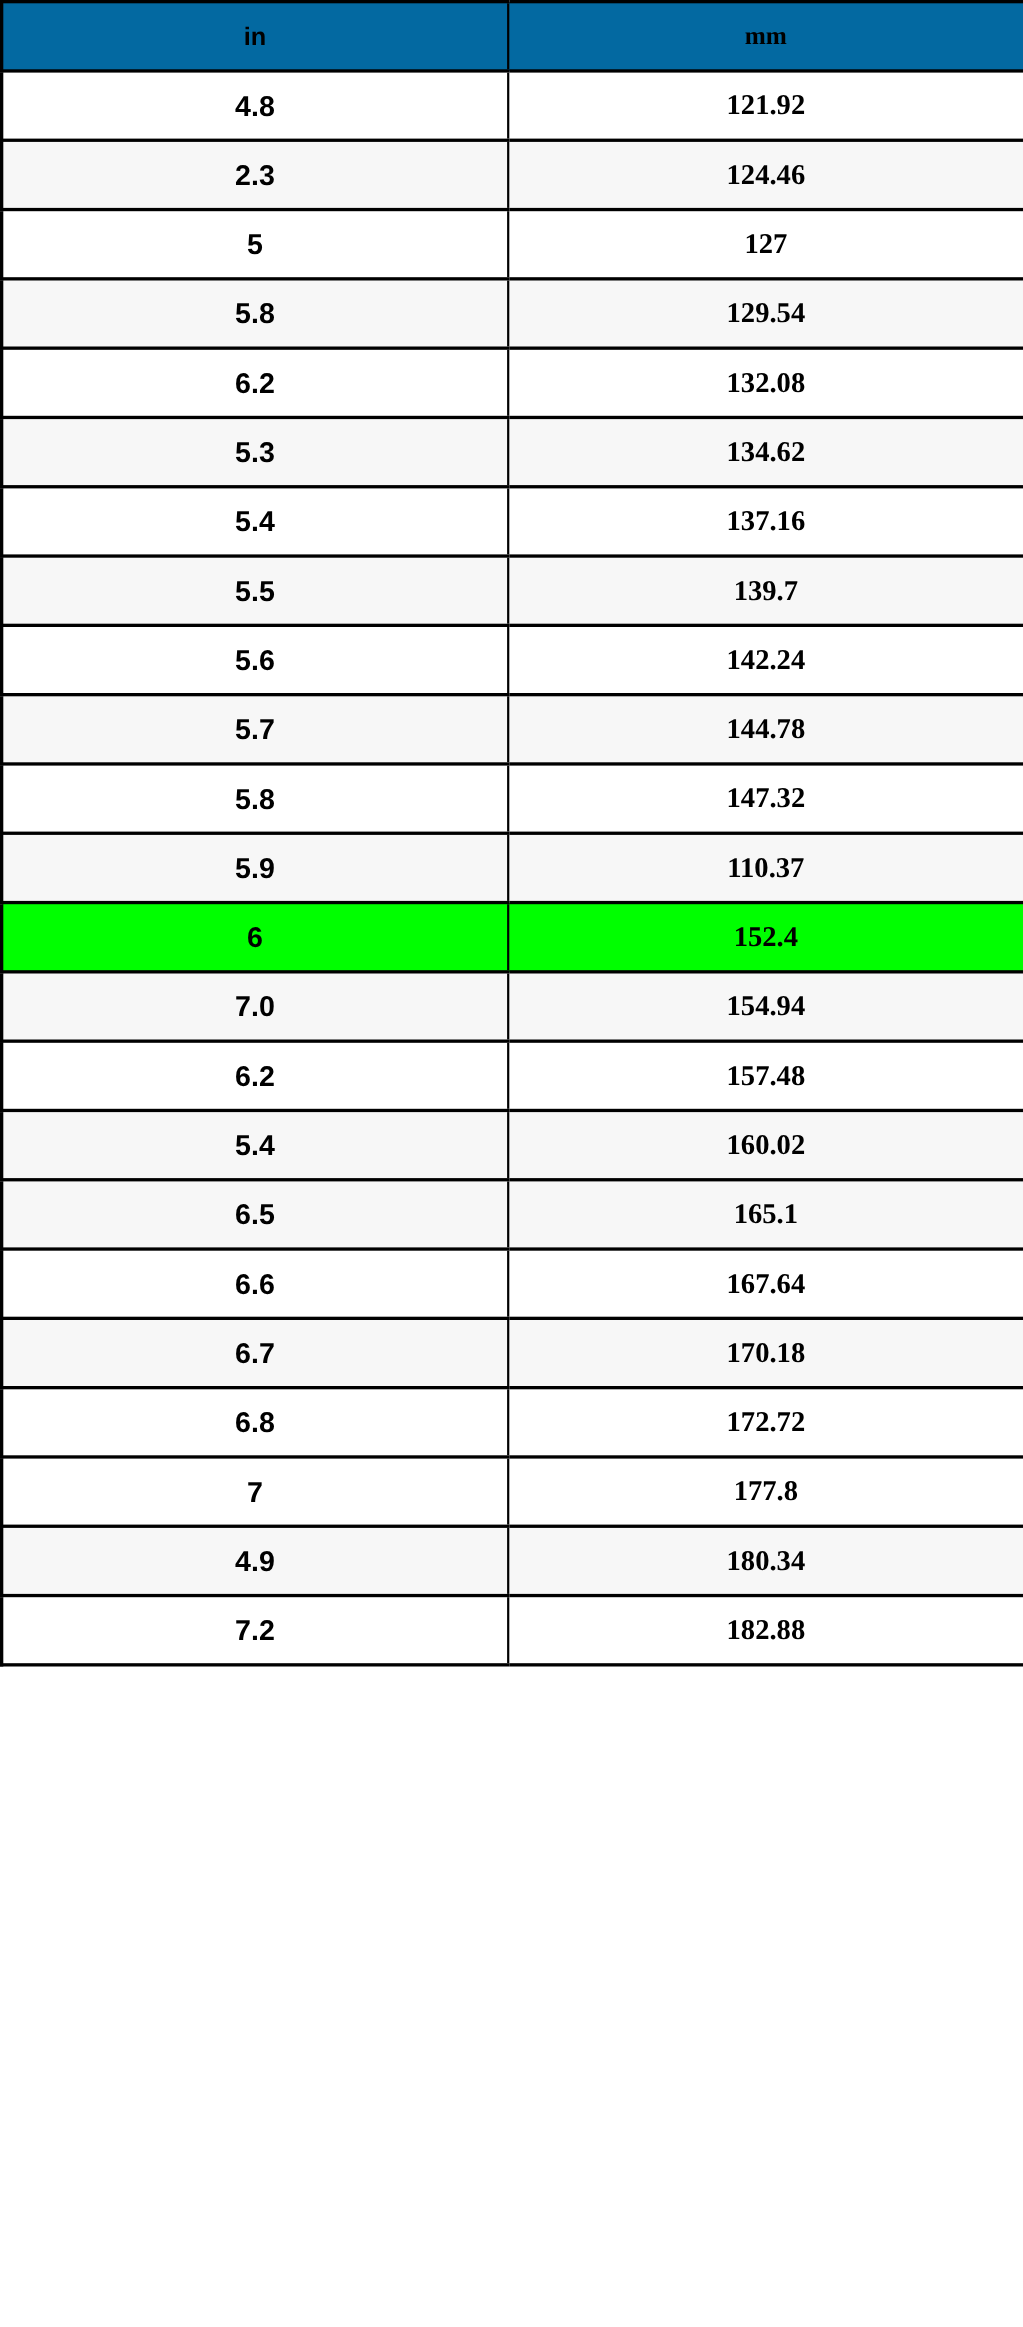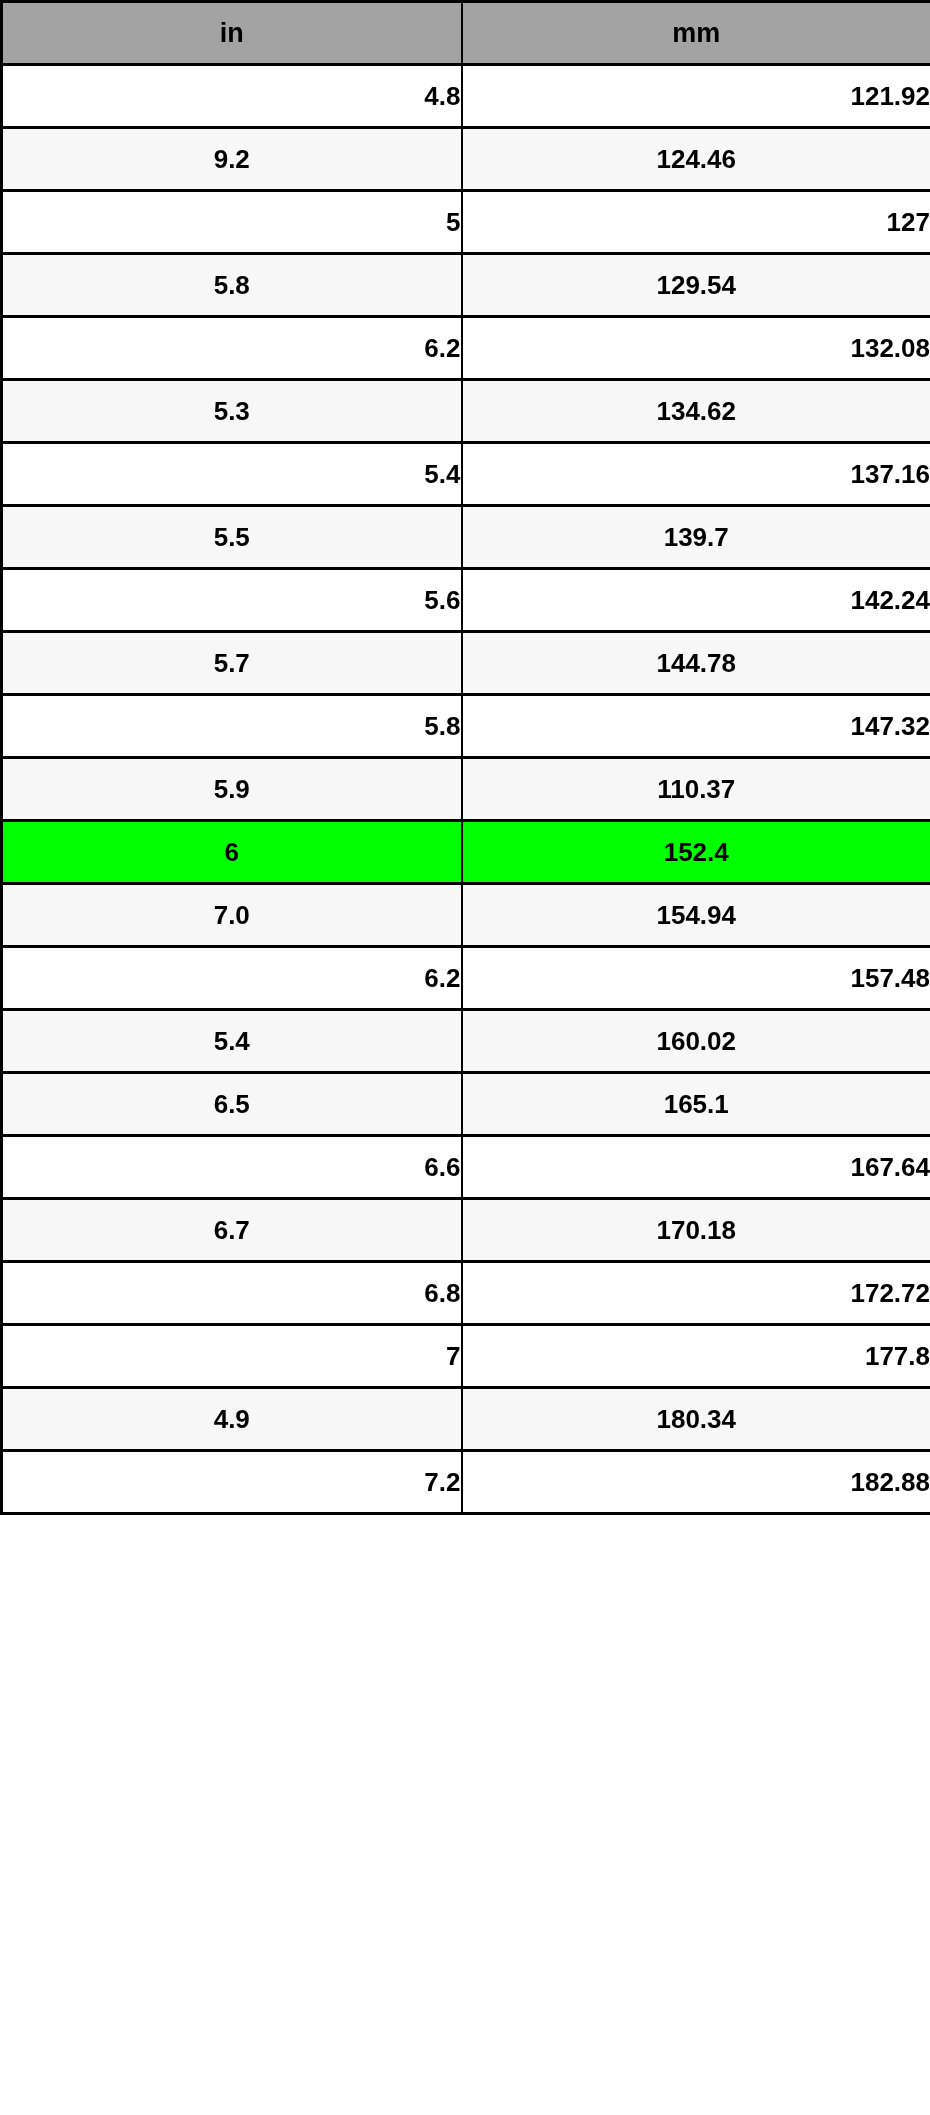--- a/index.html
+++ b/index.html
@@ -45,30 +45,31 @@
   
   .conv-table th:first-child,
   .conv-table td:first-child {
     border-left: 3px solid #000000;
     border-right: 2px solid #000000;
   }
   .conv-table th:last-child,
   .conv-table td:last-child {
     border-left: 0;
     border-right: 3px solid #000000;
+    font-family: Liberation Serif, serif;
   }
 
   
   .conv-table thead th {
-    background: #a3a3a3;
-    font-size: 27px;
+    background: #0369a1;
+    font-size: 23px;
   }
 
   
-  tr.row-white  > td { background: #ffffff; text-align: right; }
+  tr.row-white  > td { background: #ffffff; }
   tr.row-shade  > td { background: #f7f7f7; }
   tr.row-accent > td { background: #00ff00; }
 </style>
 </head>
 <body>
 
 <table class="conv-table">
   <colgroup>
     <col class="c-left">
     <col class="c-right">
@@ -78,21 +79,21 @@
       <th>in</th>
       <th>mm</th>
     </tr>
   </thead>
   <tbody id="table-body">
       <tr class="row-white">
         <td>4.8</td>
         <td>121.92</td>
       </tr>
       <tr class="row-shade">
-        <td>9.2</td>
+        <td>2.3</td>
         <td>124.46</td>
       </tr>
       <tr class="row-white">
         <td>5</td>
         <td>127</td>
       </tr>
       <tr class="row-shade">
         <td>5.8</td>
         <td>129.54</td>
       </tr>

